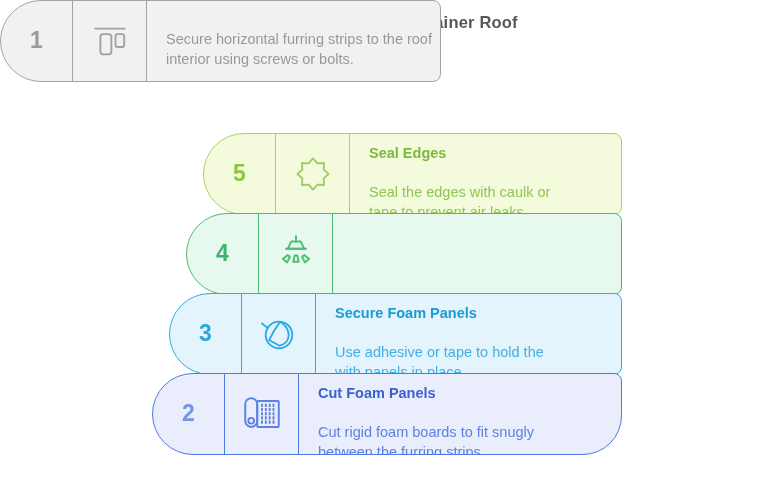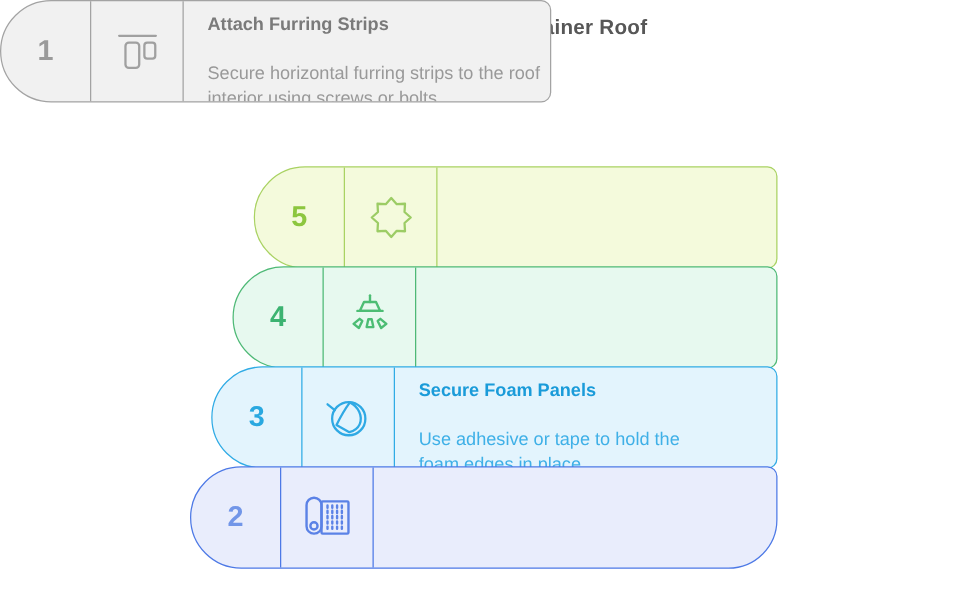--- a/index.html
+++ b/index.html
@@ -70,20 +70,25 @@
 
 <div class="page-title" style="color: rgb(87, 87, 87);">Insulate Shipping Container Roof</div>
 
 <div class="row" style="--bd: #a9d262; --bg: #f4fadc; --tc: #7cb83b; --dc: #8ec653; --nc: #8cc63f; --ic: #9ccc65;">
   <div class="num-cell">5</div>
   <div class="icon-cell">
     <svg width="44" height="44" viewBox="0 0 48 48" fill="none" stroke="currentColor" stroke-width="2" stroke-linejoin="round">
       <polygon points="24,7 28.8,12.4 36,12 35.6,19.2 41,24 35.6,28.8 36,36 28.8,35.6 24,41 19.2,35.6 12,36 12.4,28.8 7,24 12.4,19.2 12,12 19.2,12.4"></polygon>
     </svg>
   </div>
+  <div class="text-cell">
+    <div class="step-title">Seal Edges</div>
+    <div class="step-desc">Seal the edges with caulk or
+tape to prevent air leaks.</div>
+  </div>
 </div>
 
 <div class="row" style="--bd: #4eb976; --bg: #e7f9ef; --tc: #2ea65a; --dc: #57bf7d; --nc: #3cb371; --ic: #4dbd74;">
   <div class="num-cell">4</div>
   <div class="icon-cell">
     <svg width="46" height="46" viewBox="0 0 48 48" fill="none" stroke="currentColor" stroke-width="2" stroke-linecap="round" stroke-linejoin="round">
       <path d="M24,5.5 V11"></path>
       <path d="M19,11 H29 L32.5,18.5 H15.5 Z"></path>
       <path d="M13.5,18.5 H34.5"></path>
       <polygon points="22.6,25.5 25.4,25.5 26.8,32 21.2,32"></polygon>
@@ -104,48 +109,52 @@
   <div class="icon-cell">
     <svg width="44" height="44" viewBox="0 0 48 48" fill="none" stroke="currentColor" stroke-width="2" stroke-linecap="round" stroke-linejoin="round">
       <circle cx="24" cy="25" r="14.5"></circle>
       <path d="M25,10.8 C32.5,14.5 36.5,23 33.5,30 C31.8,33.8 28.5,35.8 24.5,36.8 L13.3,30.5 C16.5,24 20.8,16.5 25,10.8 Z"></path>
       <path d="M11.8,17.5 L5.5,12.5"></path>
     </svg>
   </div>
   <div class="text-cell">
     <div class="step-title">Secure Foam Panels</div>
     <div class="step-desc">Use adhesive or tape to hold the
-foam edges in place.</div>
+with panels in place.</div>
   </div>
 </div>
 
 <div class="row" style="--bd: #4d79e6; --bg: #e9edfc; --tc: #3a63cf; --dc: #5c83e2; --nc: #7296e8; --ic: #5b82e6;">
   <div class="num-cell">2</div>
   <div class="icon-cell">
     <svg width="46" height="46" viewBox="0 0 48 48" fill="none" stroke="currentColor" stroke-width="2" stroke-linecap="round" stroke-linejoin="round">
       <rect x="6.5" y="7.5" width="12.5" height="30" rx="6.2"></rect>
       <circle cx="12.7" cy="31" r="3"></circle>
       <rect x="19" y="10.5" width="22.5" height="27" rx="1"></rect>
       <g stroke-dasharray="1.8 2.6">
         <path d="M24,14 V34"></path>
         <path d="M28,14 V34"></path>
         <path d="M32,14 V34"></path>
         <path d="M36,14 V34"></path>
       </g>
     </svg>
   </div>
+  <div class="text-cell">
+    <div class="step-title">Cut Foam Panels</div>
+    <div class="step-desc">Cut rigid foam boards to fit snugly
+between the furring strips.</div>
+  </div>
 </div>
 
 <div class="row" style="--bd: #a3a3a3; --bg: #f1f1f1; --tc: #7a7a7a; --dc: #999999; --nc: #9a9a9a; --ic: #a0a0a0;">
   <div class="num-cell">1</div>
   <div class="icon-cell">
     <svg width="44" height="44" viewBox="0 0 48 48" fill="none" stroke="currentColor" stroke-width="2" stroke-linecap="round" stroke-linejoin="round">
       <path d="M8,10.5 H40"></path>
       <rect x="13.5" y="16.5" width="12" height="22" rx="3"></rect>
       <rect x="30" y="16.5" width="9.5" height="14" rx="2.5"></rect>
     </svg>
   </div>
   <div class="text-cell">
-    <div class="step-title">Attach Furring Strips</div>
     <div class="step-desc">Secure horizontal furring strips to the roof
 interior using screws or bolts.</div>
   </div>
 </div>
 
 </body></html>

